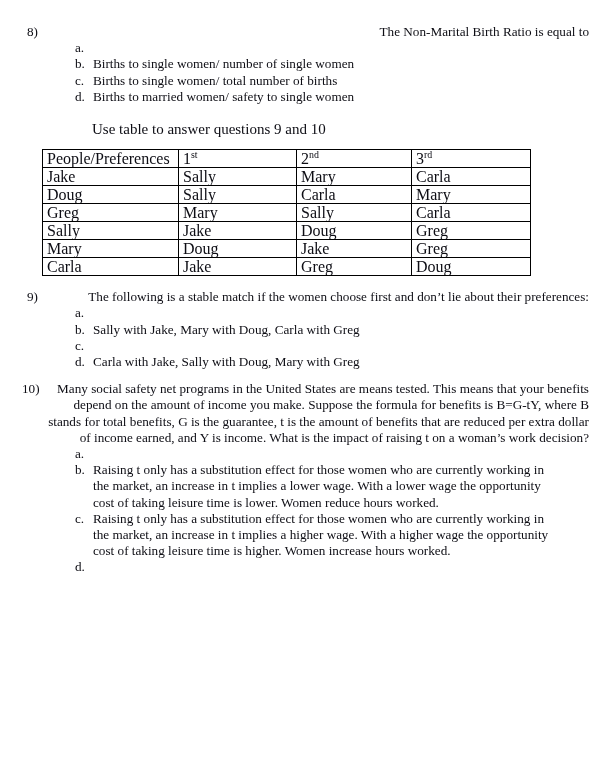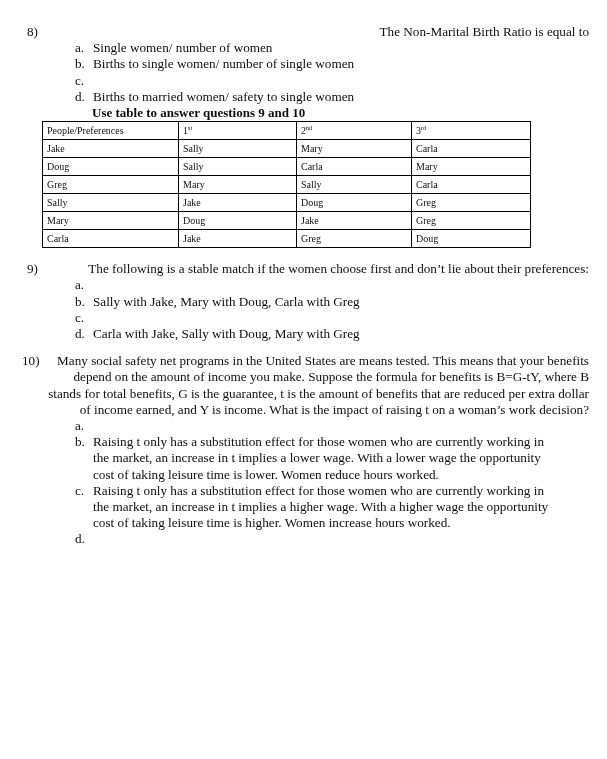--- a/index.html
+++ b/index.html
@@ -65,35 +65,34 @@
   }
   .opt-text {
     flex: 1 1 auto;
     padding-right: 12px;
   }
   .q8 .opt-text, .q9 .opt-text { padding-right: 40px; }
   .q10 .opt-text { padding-right: 34px; }
 
   
   .table-caption {
-    margin-top: 0;
+    margin-top: 16px;
     margin-left: 74px;
-    font-size: 13px;
+    font-size: 15px;
     line-height: 16.2px;
-    font-weight: bold;
   }
 
   
   .pref-table {
-    margin-top: 0;
+    margin-top: 12px;
     margin-left: 24px;
     width: 488px;
     border-collapse: collapse;
     table-layout: fixed;
-    font-size: 10px;
+    font-size: 16px;
   }
   .pref-table td, .pref-table th {
     border: 1px solid #000000;
     padding: 0px 4px 1px 4px;
     height: 16px;
     font-weight: normal;
     text-align: left;
     vertical-align: middle;
     line-height: 15px;
     white-space: nowrap;
@@ -118,28 +117,28 @@
 <div class="page">
 
   <div class="question q8">
     <div class="q-head">
       <span class="q-num w-narrow">8)</span>
       <span class="q-stem">The Non-Marital Birth Ratio is equal to</span>
     </div>
     <ul class="options">
       <li class="option">
         <span class="opt-letter">a.</span>
-        <span class="opt-text">Single women/ number of women</span>
       </li>
       <li class="option">
         <span class="opt-letter">b.</span>
         <span class="opt-text">Births to single women/ number of single women</span>
       </li>
       <li class="option">
         <span class="opt-letter">c.</span>
+        <span class="opt-text">Births to single women/ total number of births</span>
       </li>
       <li class="option">
         <span class="opt-letter">d.</span>
         <span class="opt-text">Births to married women/ safety to single women</span>
       </li>
     </ul>
   </div>
 
   <div class="table-caption">Use table to answer questions 9 and 10</div>
 

